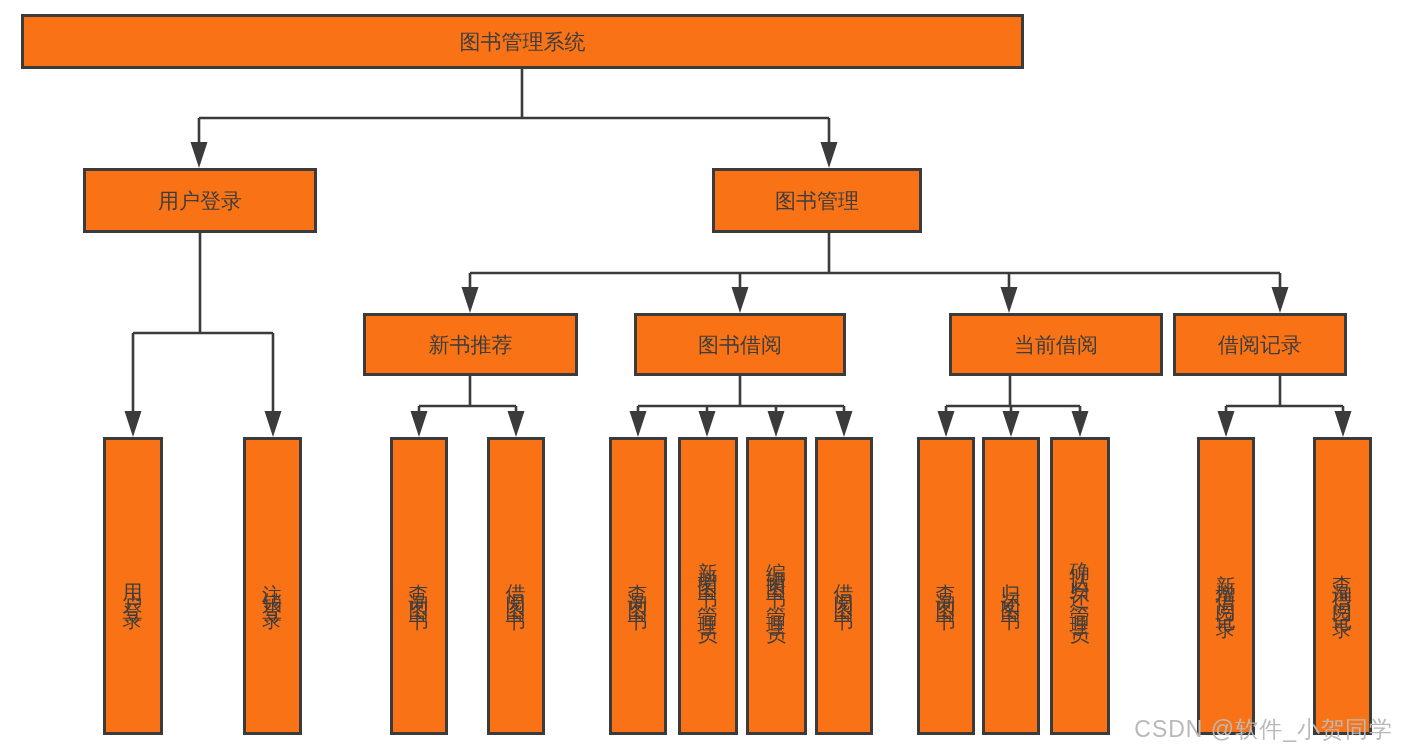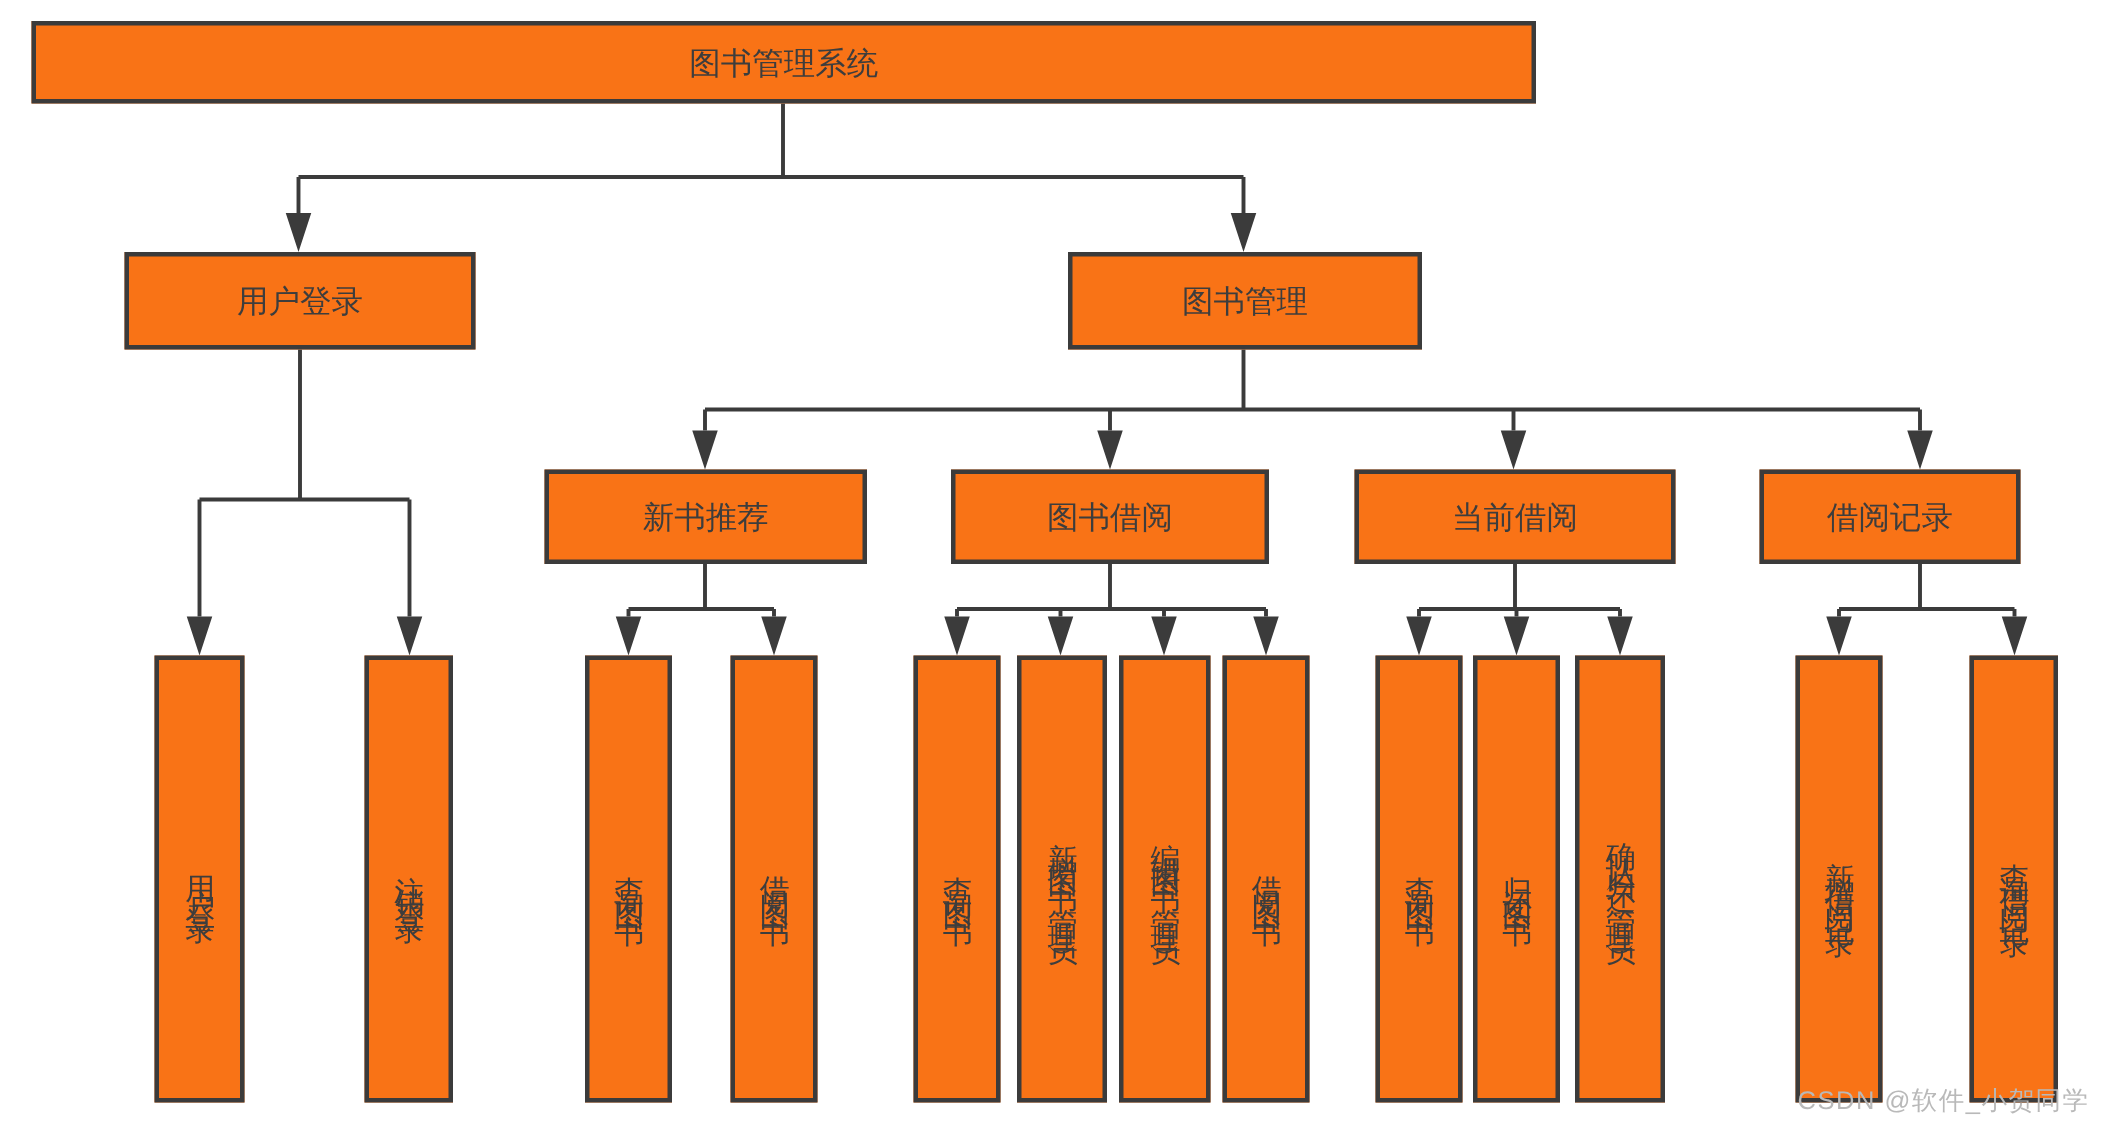--- a/index.html
+++ b/index.html
@@ -33,44 +33,44 @@
     writing-mode: vertical-rl;
     text-orientation: mixed;
     font-size: 20px;
     letter-spacing: 9px;
     line-height: 1;
     color: #3d3d3d;
   }
   
   .n-root            { left: 21px;   top: 14px;  width: 1003px; height: 55px; }
   .n-user-login      { left: 83px;   top: 168px; width: 234px;  height: 65px; }
-  .n-book-mgmt       { left: 712px;  top: 168px; width: 236px;  height: 65px; text-align: right; }
+  .n-book-mgmt       { left: 712px;  top: 168px; width: 210px;  height: 65px; text-align: right; }
   .n-new-book-rec    { left: 363px;  top: 313px; width: 215px;  height: 63px; }
   .n-book-borrow     { left: 634px;  top: 313px; width: 212px;  height: 63px; }
-  .n-current-borrow  { left: 903px;  top: 313px; width: 214px;  height: 63px; }
+  .n-current-borrow  { left: 949px;  top: 313px; width: 214px;  height: 63px; }
   .n-borrow-record   { left: 1173px; top: 313px; width: 174px;  height: 63px; }
   .lf { top: 437px; height: 298px; }
   .l1  { left: 103px;  width: 60px; }
   .l2  { left: 243px;  width: 59px; }
   .l3  { left: 390px;  width: 58px; }
   .l4  { left: 487px;  width: 58px; }
   .l5  { left: 609px;  width: 58px; }
   .l6  { left: 678px;  width: 60px; }
   .l7  { left: 746px;  width: 61px; }
   .l8  { left: 815px;  width: 58px; }
   .l9  { left: 917px;  width: 58px; }
   .l10 { left: 982px;  width: 58px; }
   .l11 { left: 1050px; width: 60px; }
   .l12 { left: 1197px; width: 58px; }
   .l13 { left: 1313px; width: 59px; }
   .watermark {
     position: absolute;
     right: 12px;
     bottom: 2px;
-    font-size: 17px;
+    font-size: 23px;
     color: #b9b9b9;
     z-index: 5;
     letter-spacing: 1px;
   }
 </style>
 </head>
 <body>
 
 <div class="stage">
 

